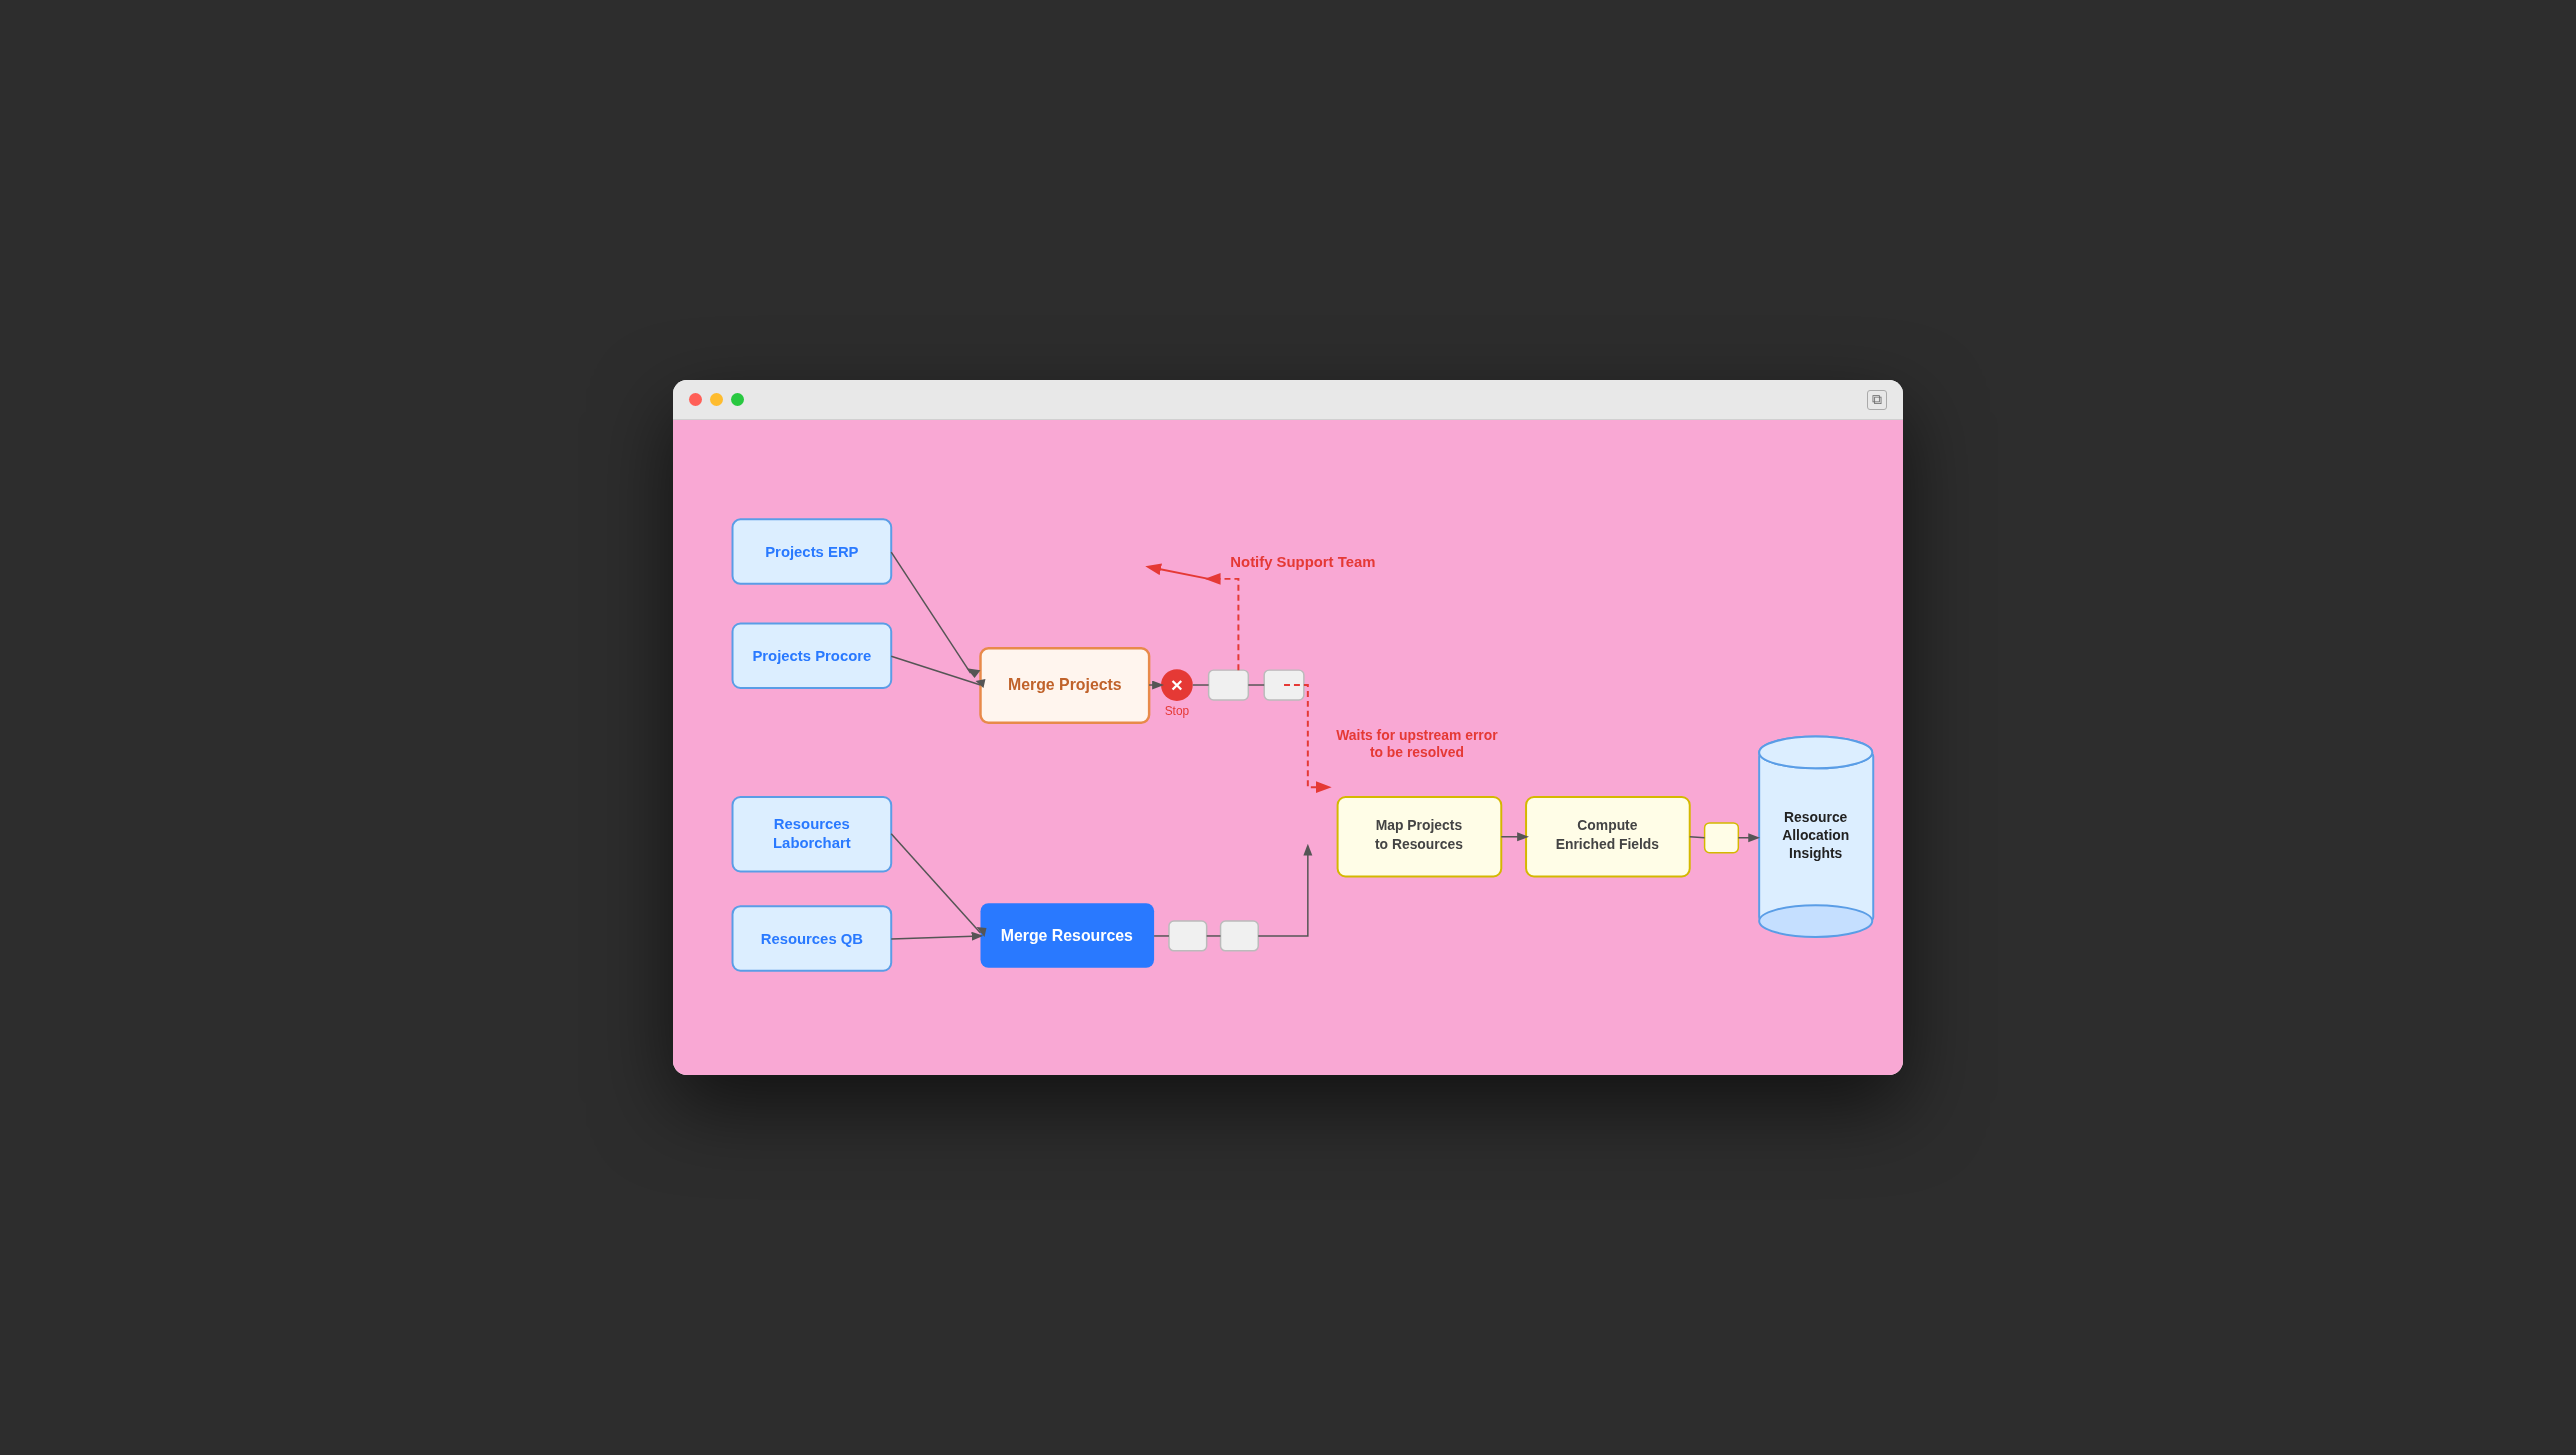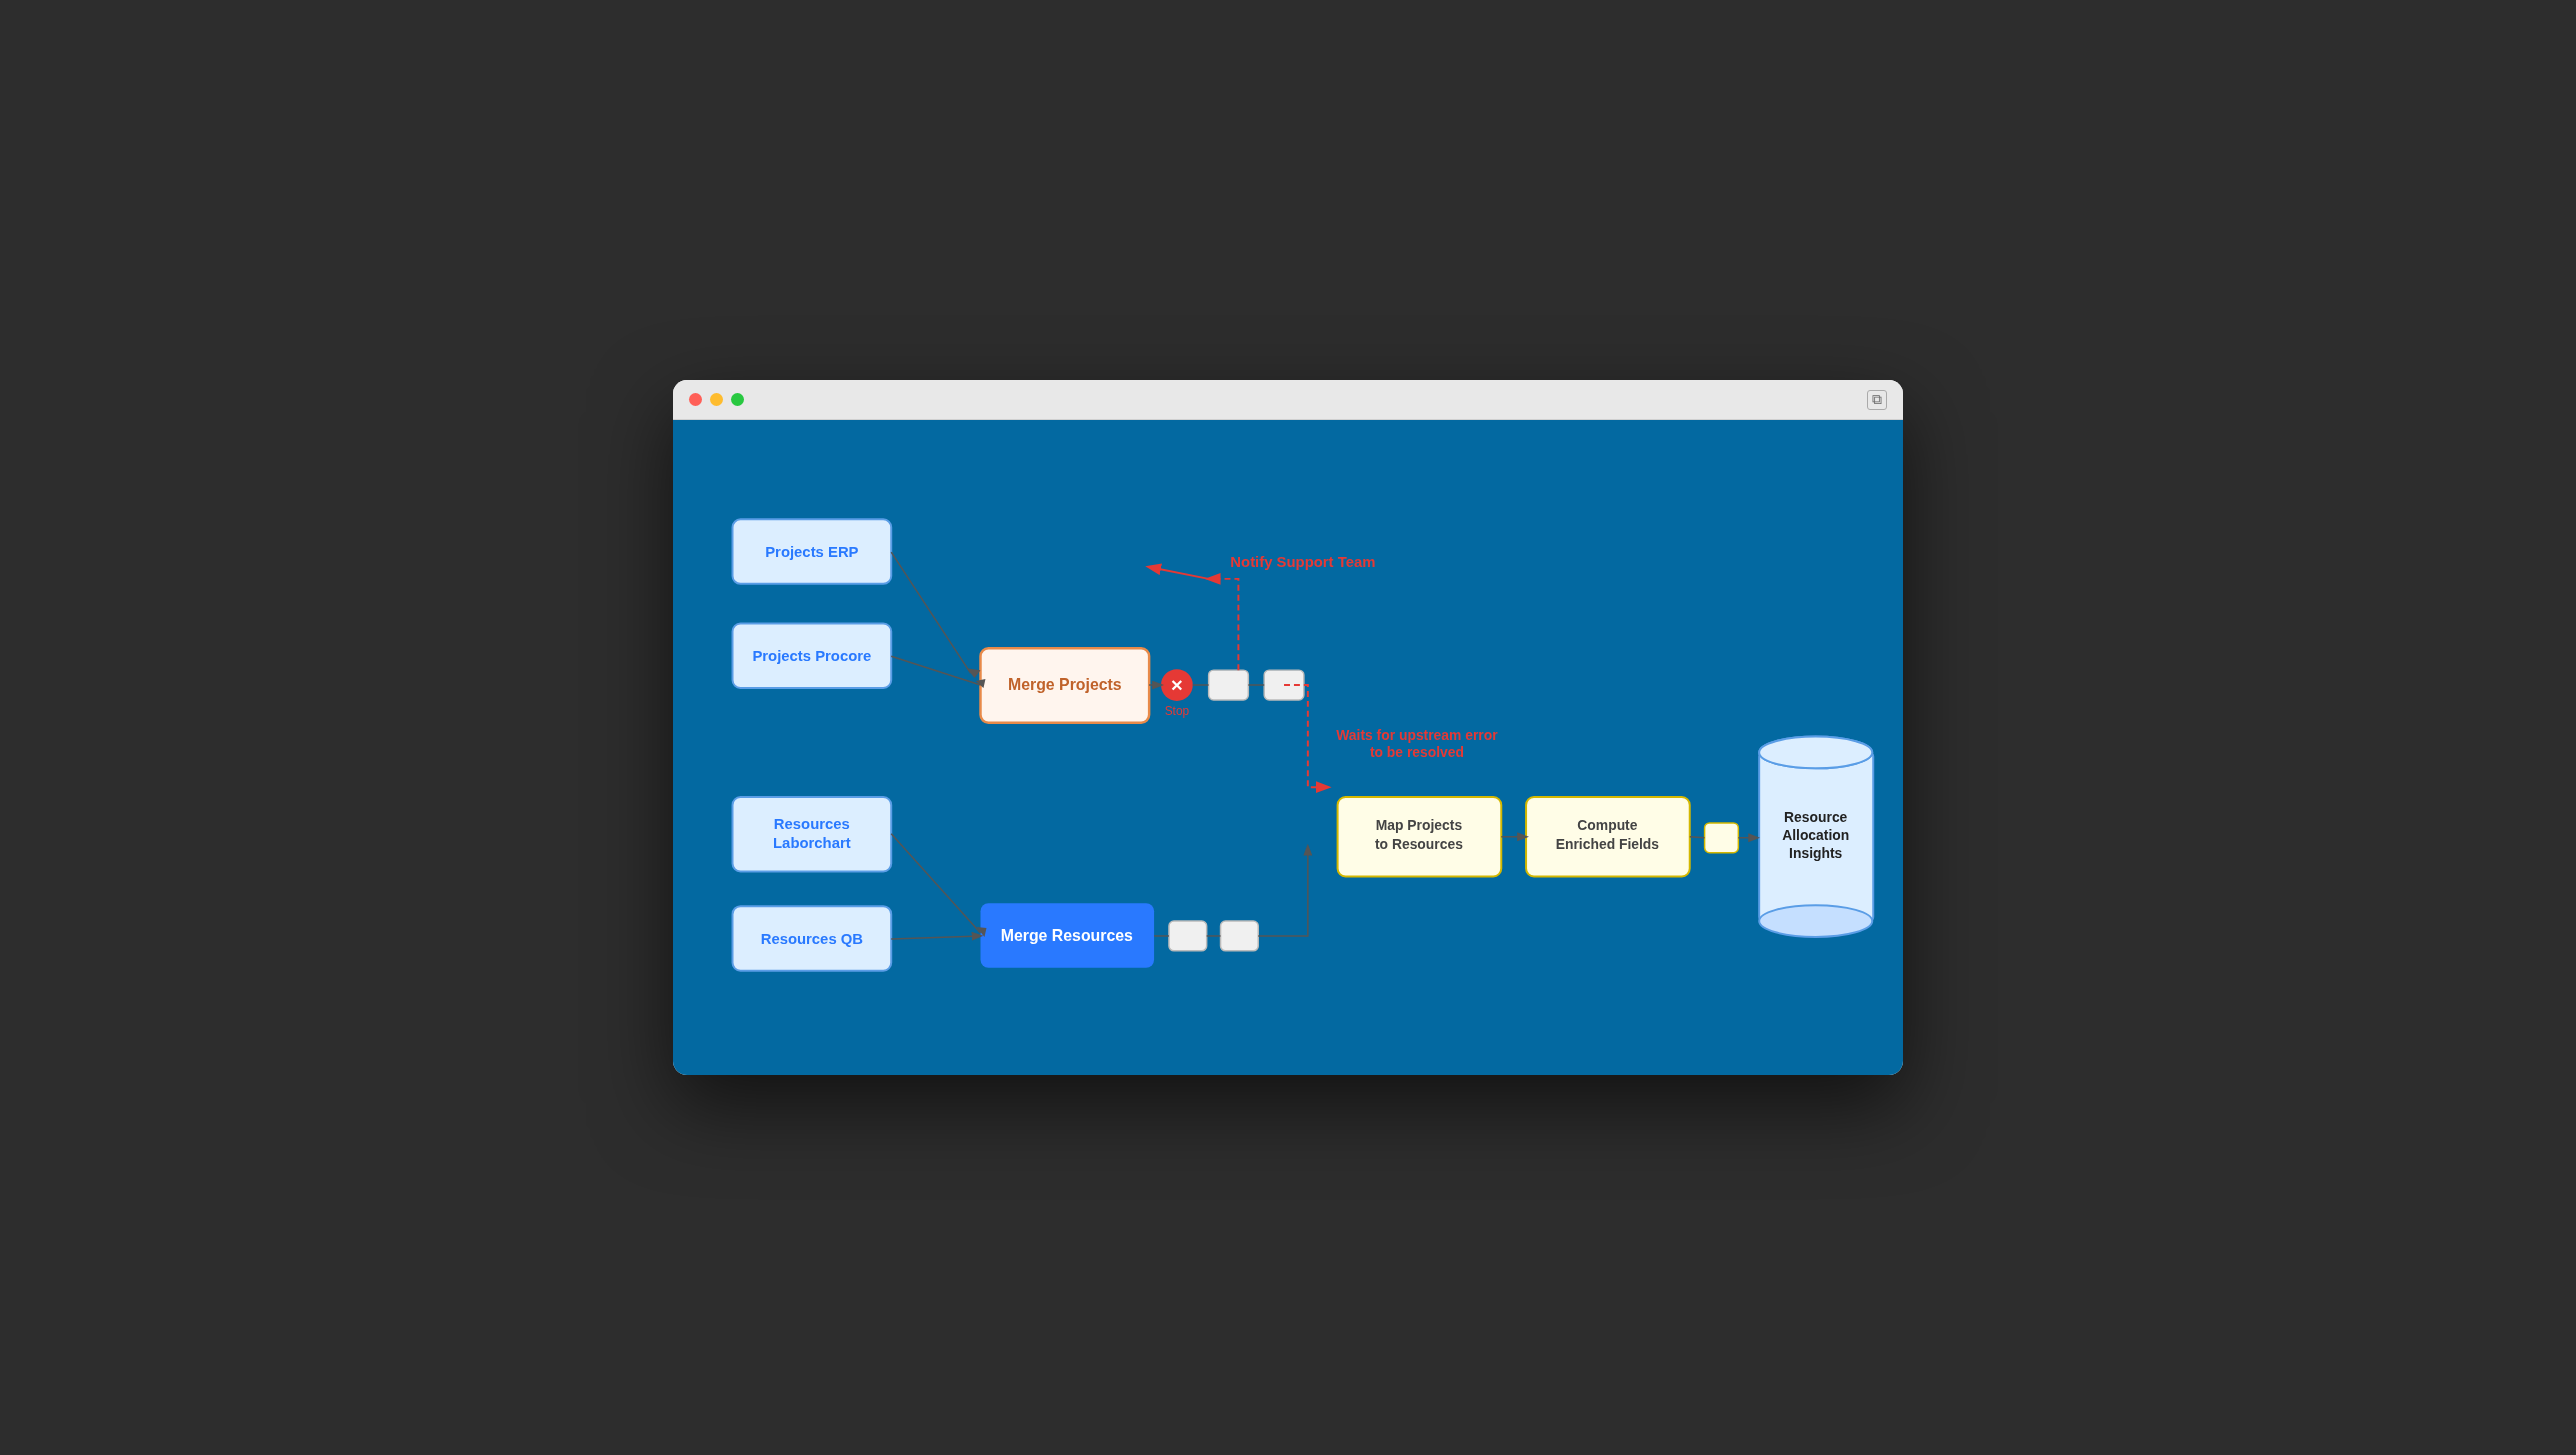--- a/index.html
+++ b/index.html
@@ -57,21 +57,21 @@
       color: #666;
       font-size: 14px;
       border: 1.5px solid #aaa;
       border-radius: 3px;
     }
 
     .canvas {
       position: relative;
       width: 100%;
       height: calc(100% - 40px);
-      background: #0369a1;
+      background: #f9a8d4;
       overflow: hidden;
     }
 
     svg.diagram {
       position: absolute;
       top: 0; left: 0;
       width: 100%;
       height: 100%;
     }
   </style>

